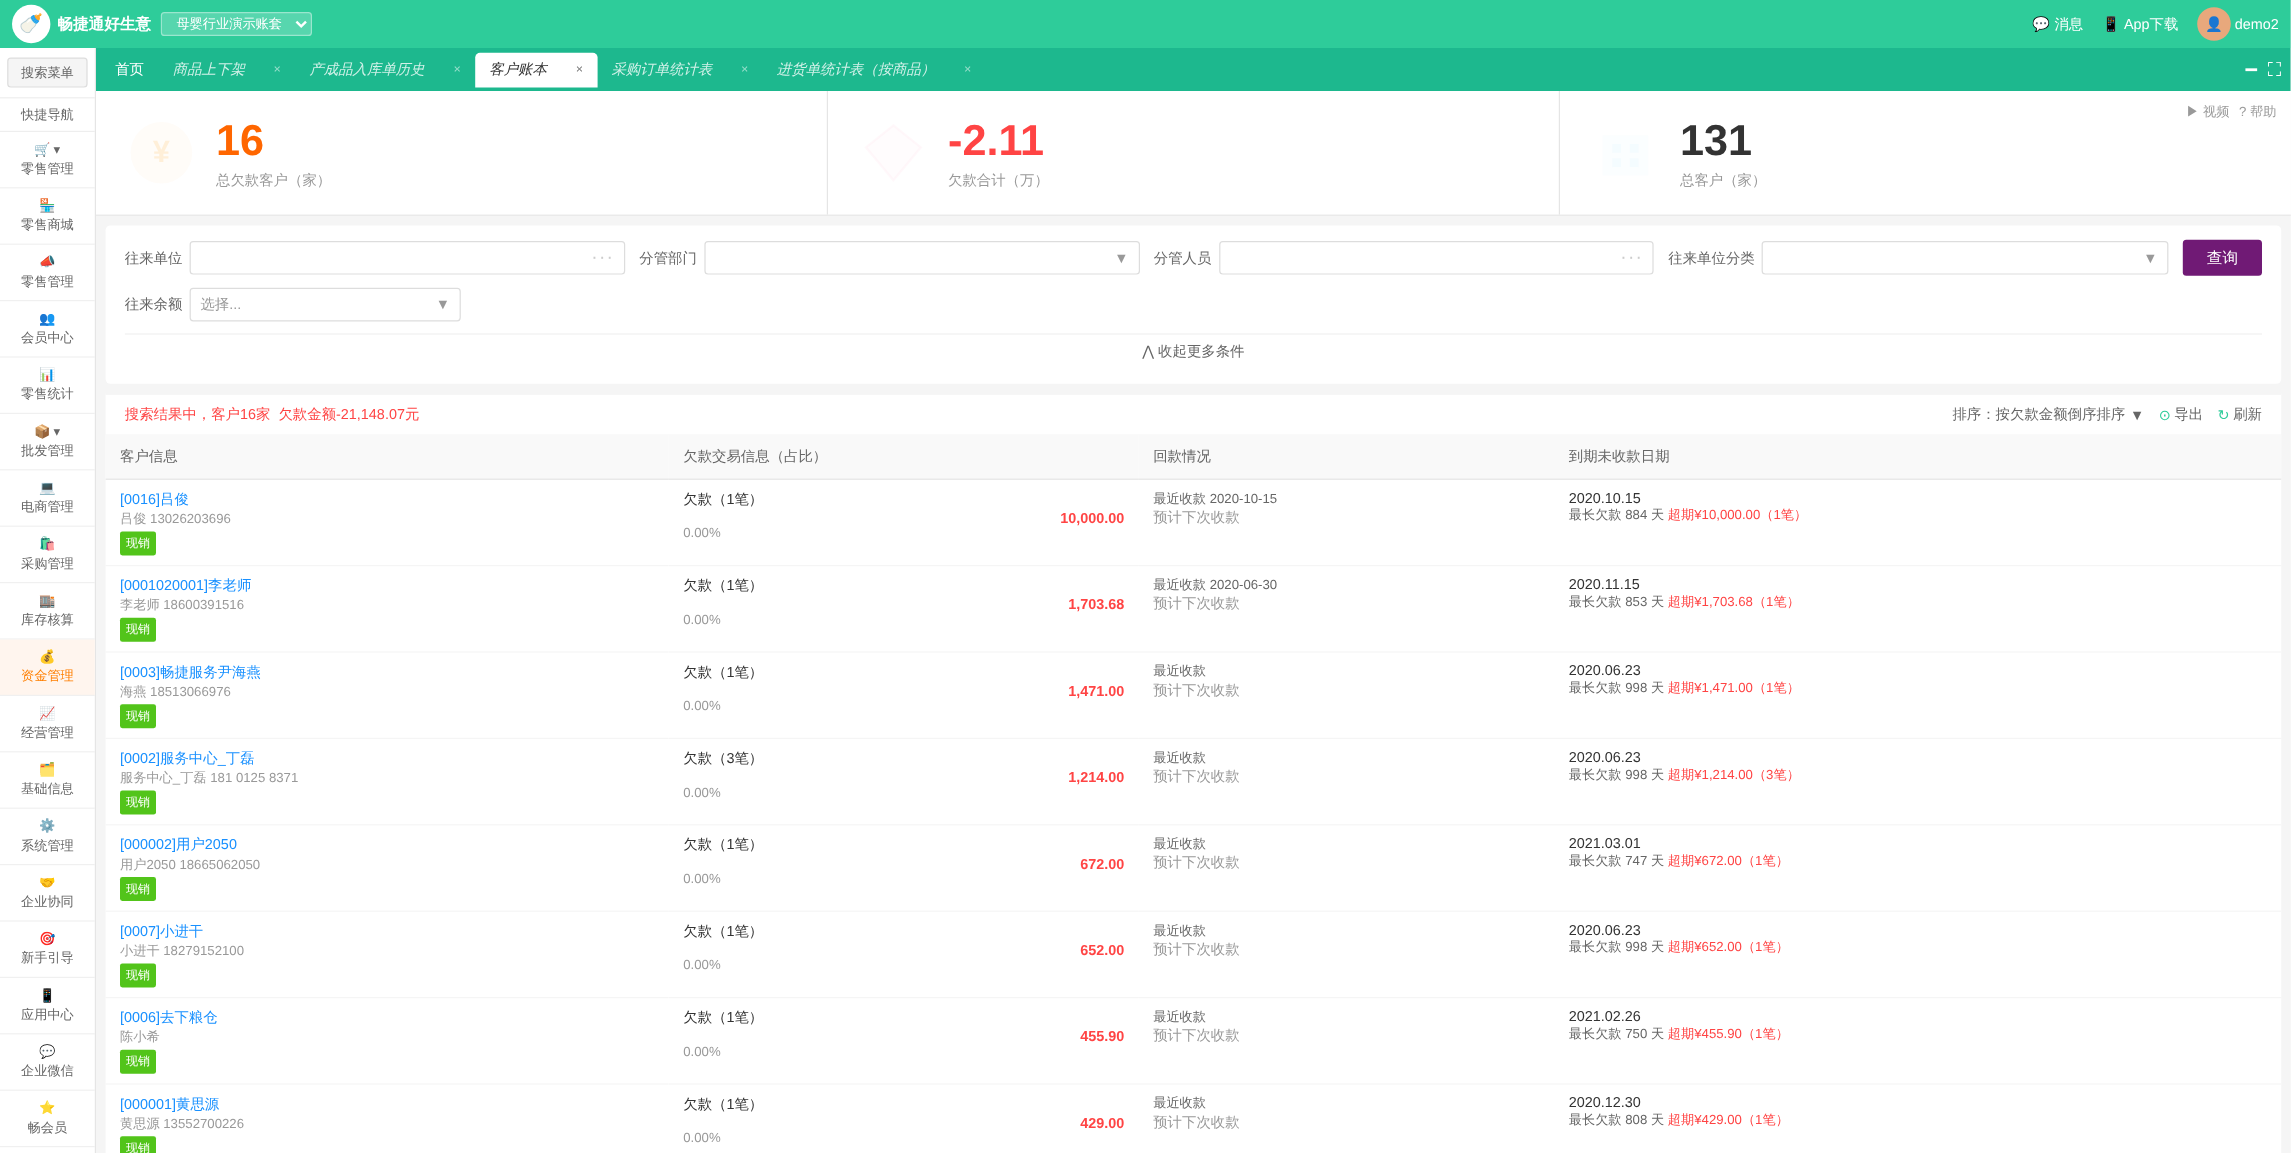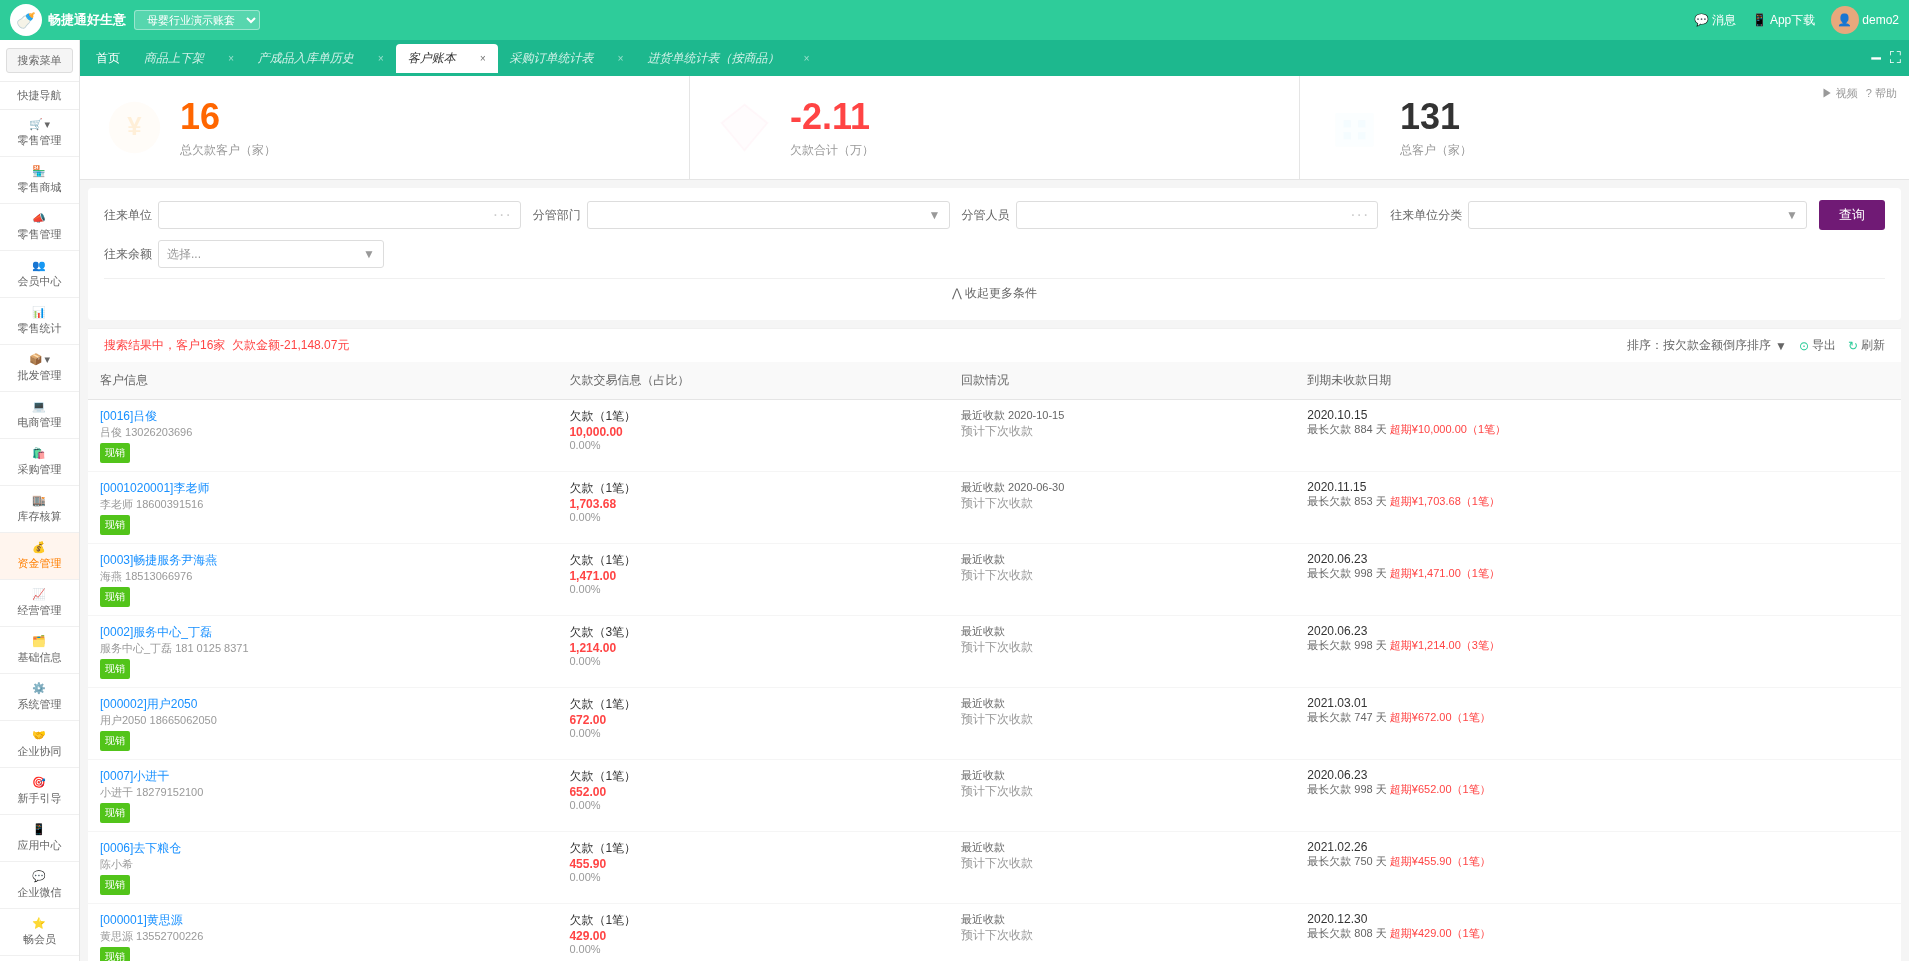--- a/index.html
+++ b/index.html
@@ -86,21 +86,21 @@
     .action-btn .icon { color: #2ecc9a; }
 
     
     .data-table-wrapper { background: #fff; margin: 0 8px 8px; border-radius: 0; }
     .data-table { width: 100%; border-collapse: collapse; }
     .data-table th { background: #f9f9f9; padding: 10px 12px; text-align: left; font-size: 12px; color: #666; font-weight: normal; border-bottom: 1px solid #e5e5e5; }
     .data-table td { padding: 8px 12px; font-size: 12px; border-bottom: 1px solid #f5f5f5; vertical-align: top; }
     .customer-name { color: #1890ff; font-size: 12px; cursor: pointer; }
     .customer-phone { color: #999; font-size: 11px; }
     .customer-tag { display: inline-block; background: #52c41a; color: #fff; padding: 3px 5px; border-radius: 2px; font-size: 10px; margin-top: 3px; }
-    .amount-red { color: #ff4444; font-weight: bold; }
+    .amount-red { color: #ff4444; font-weight: bold; text-align: right; }
     .amount-ratio { color: #999; font-size: 11px; }
     .overdue-red { color: #ff4444; font-size: 11px; cursor: pointer; }
     .collection-info { font-size: 11px; }
     .collection-date { color: #666; }
     .collection-next { color: #999; }
     .overdue-date { font-size: 12px; color: #333; }
     .overdue-days { font-size: 11px; color: #666; }
 
     
     .content-area::-webkit-scrollbar { width: 6px; }

